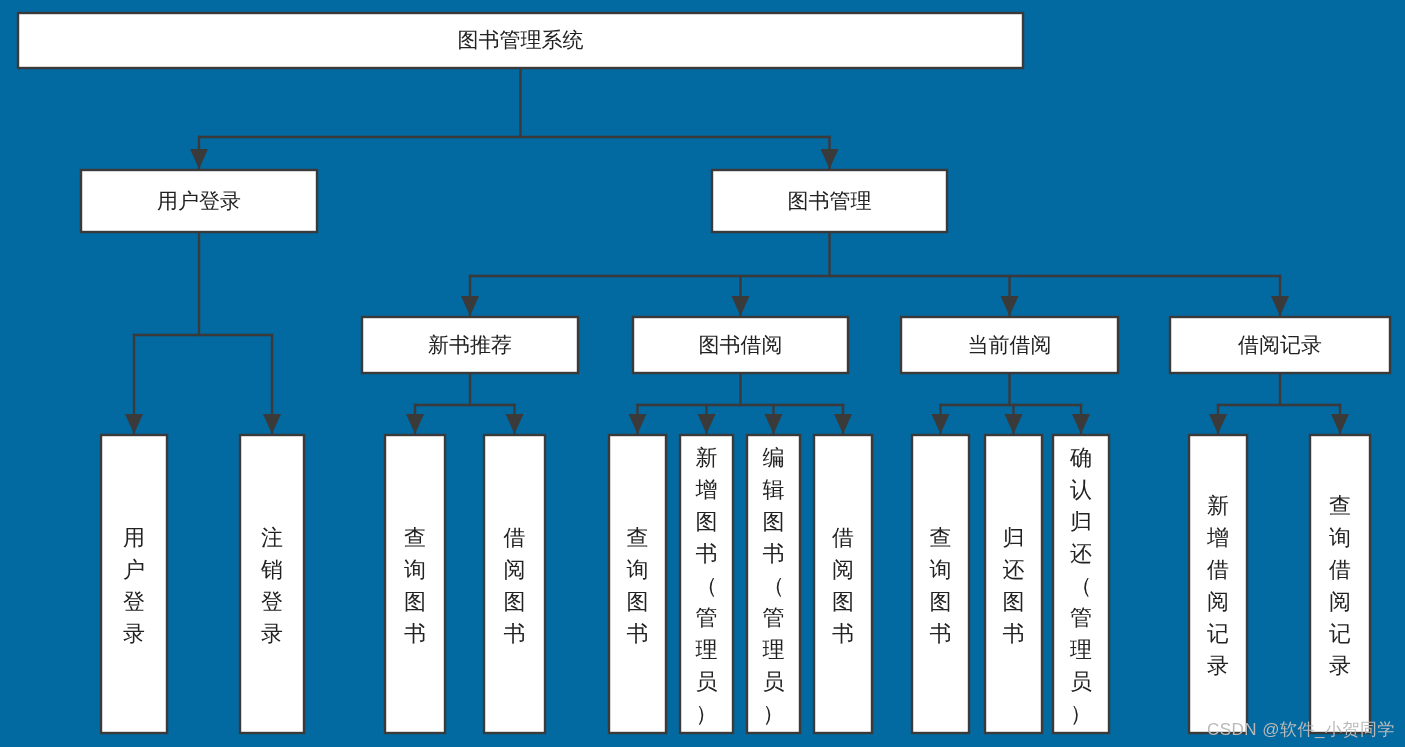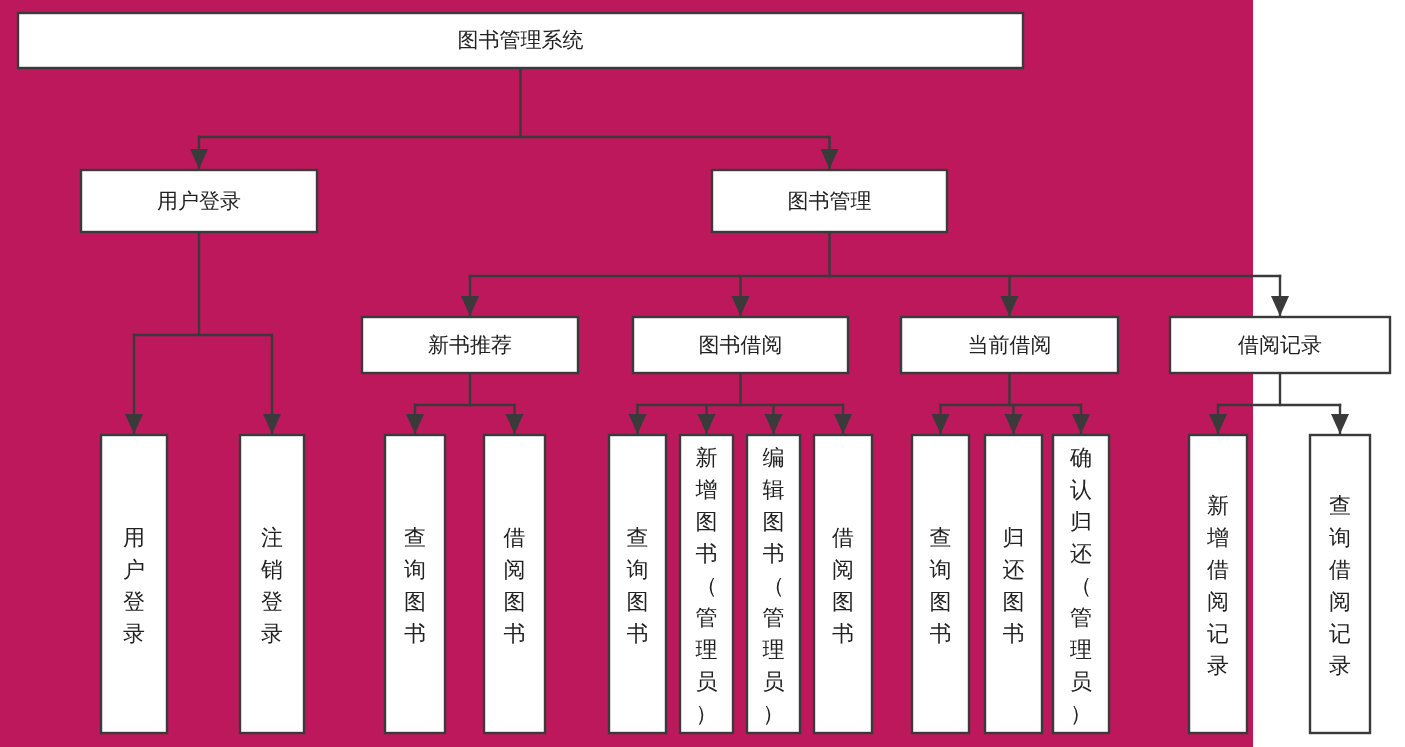--- a/index.html
+++ b/index.html
@@ -8,23 +8,23 @@
     background: #ffffff;
   }
   body {
     width: 1405px;
     height: 747px;
     font-family: "Liberation Sans", "DejaVu Sans", sans-serif;
     overflow: hidden;
   }
   #diagram-root {
     position: relative;
-    width: 1253px;
+    width: 1405px;
     height: 747px;
-    background: #be185d;
+    background: #0369a1;
   }
   svg#flowchart {
     position: absolute;
     left: 0;
     top: 0;
     width: 1405px;
     height: 747px;
     display: block;
   }
   .node-rect {
@@ -202,13 +202,14 @@
         <g>
           <rect x="1189" y="435" width="58" height="298" class="node-rect"></rect>
           <text x="1218" class="node-label-vertical"><tspan x="1218" y="513">新</tspan><tspan x="1218" y="545">增</tspan><tspan x="1218" y="577">借</tspan><tspan x="1218" y="609">阅</tspan><tspan x="1218" y="641">记</tspan><tspan x="1218" y="673">录</tspan></text>
         </g>
         <g>
           <rect x="1310" y="435" width="60" height="298" class="node-rect"></rect>
           <text x="1340" class="node-label-vertical"><tspan x="1340" y="513">查</tspan><tspan x="1340" y="545">询</tspan><tspan x="1340" y="577">借</tspan><tspan x="1340" y="609">阅</tspan><tspan x="1340" y="641">记</tspan><tspan x="1340" y="673">录</tspan></text>
         </g>
       </g>
   </svg>
+  <div class="watermark">CSDN @软件_小贺同学</div>
 </div>
 
 </body></html>

